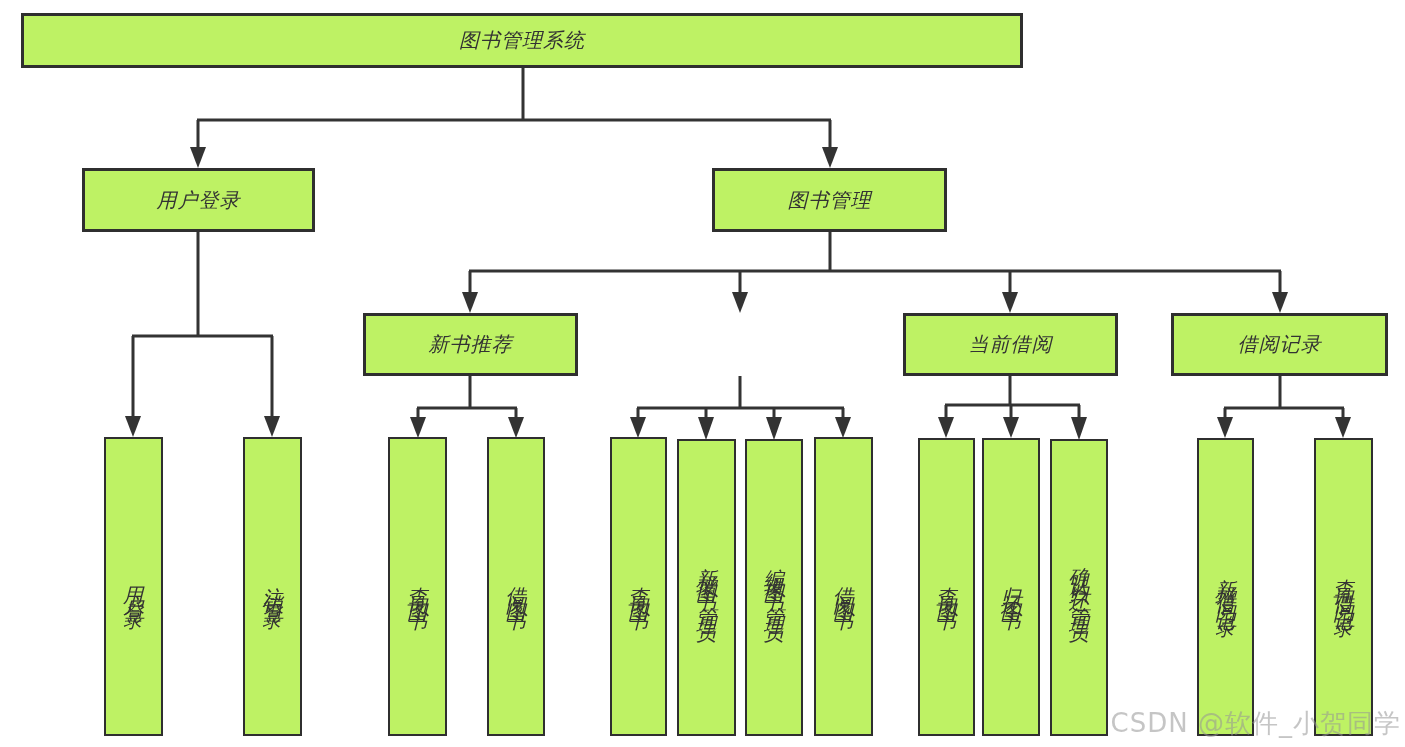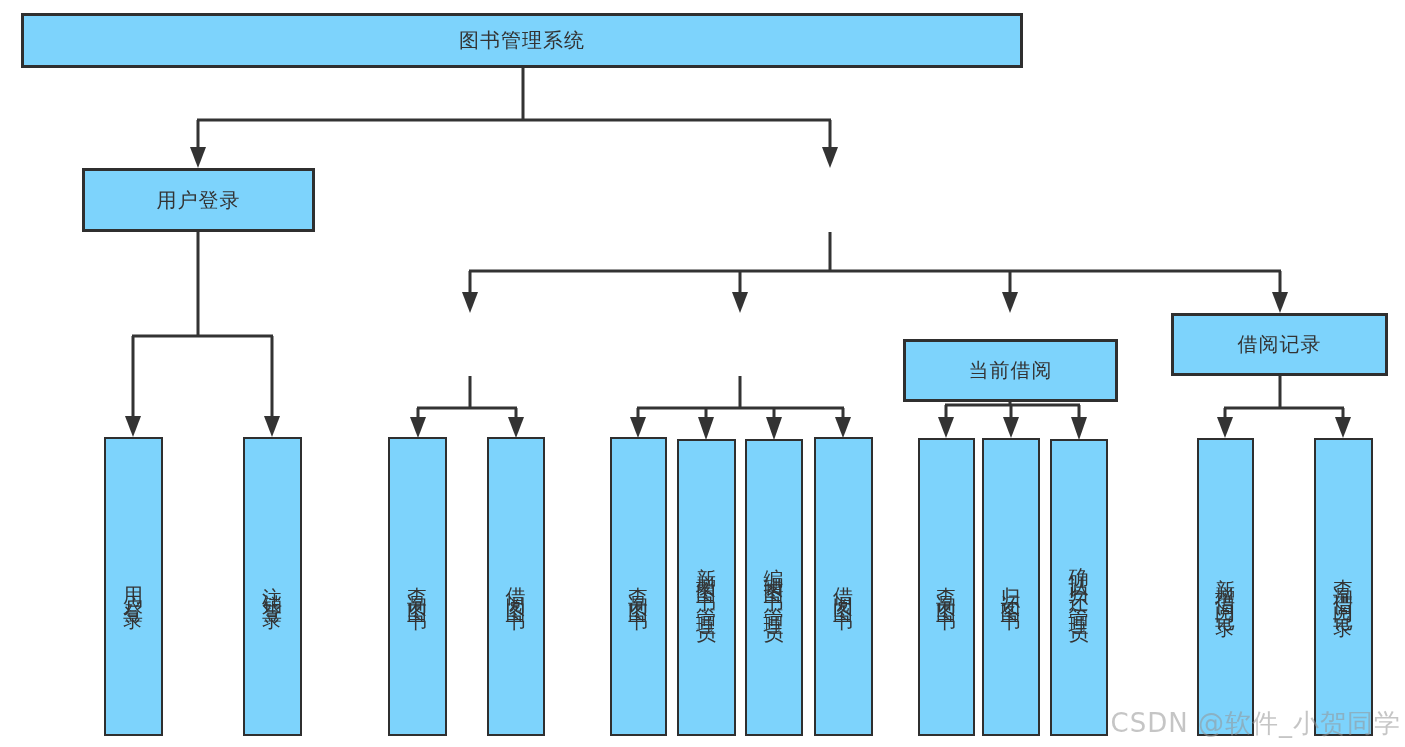--- a/index.html
+++ b/index.html
@@ -16,29 +16,30 @@
     overflow: hidden;
   }
   .connectors {
     position: absolute;
     left: 0;
     top: 0;
   }
   .box {
     position: absolute;
     box-sizing: border-box;
-    background: #7dd3fc;
+    background: #bef264;
     border: 3px solid #2f2f2f;
     color: #333333;
     display: flex;
     align-items: center;
     justify-content: center;
     font-size: 20px;
     letter-spacing: 1px;
     white-space: nowrap;
+    font-style: italic;
   }
   .leaf {
     border-width: 2.5px;
     writing-mode: vertical-lr;
     text-orientation: mixed;
     letter-spacing: 8px;
     font-size: 20px;
     white-space: normal;
     line-height: 1;
   }
@@ -87,22 +88,24 @@
       <polygon points="1003,417 1019,417 1011,438"></polygon>
       <polygon points="1071,417 1087,417 1079,440"></polygon>
       <polygon points="1217,417 1233,417 1225,438"></polygon>
       <polygon points="1335,417 1351,417 1343,438"></polygon>
     </g>
   </svg>
 
   <div class="box" style="left:21px; top:13px; width:1002px; height:55px;">图书管理系统</div>
 
   <div class="box" style="left:82px; top:168px; width:233px; height:64px;">用户登录</div>
+  <div class="box" style="left:712px; top:168px; width:235px; height:64px;">图书管理</div>
 
-  <div class="box" style="left:903px; top:313px; width:215px; height:63px;margin-top:26px;">当前借阅</div>
+  <div class="box" style="left:363px; top:313px; width:215px; height:63px;">新书推荐</div>
+  <div class="box" style="left:903px; top:313px; width:215px; height:63px;">当前借阅</div>
   <div class="box" style="left:1171px; top:313px; width:217px; height:63px;">借阅记录</div>
 
   <div class="box leaf" style="left:104px; top:437px; width:59px; height:299px;">用户登录</div>
   <div class="box leaf" style="left:243px; top:437px; width:59px; height:299px;">注销登录</div>
 
   <div class="box leaf" style="left:388px; top:437px; width:59px; height:299px;">查询图书</div>
   <div class="box leaf" style="left:487px; top:437px; width:58px; height:299px;">借阅图书</div>
 
   <div class="box leaf" style="left:610px; top:437px; width:57px; height:299px;">查询图书</div>
   <div class="box leaf" style="left:677px; top:439px; width:59px; height:297px;">新增图书（管理员）</div>

